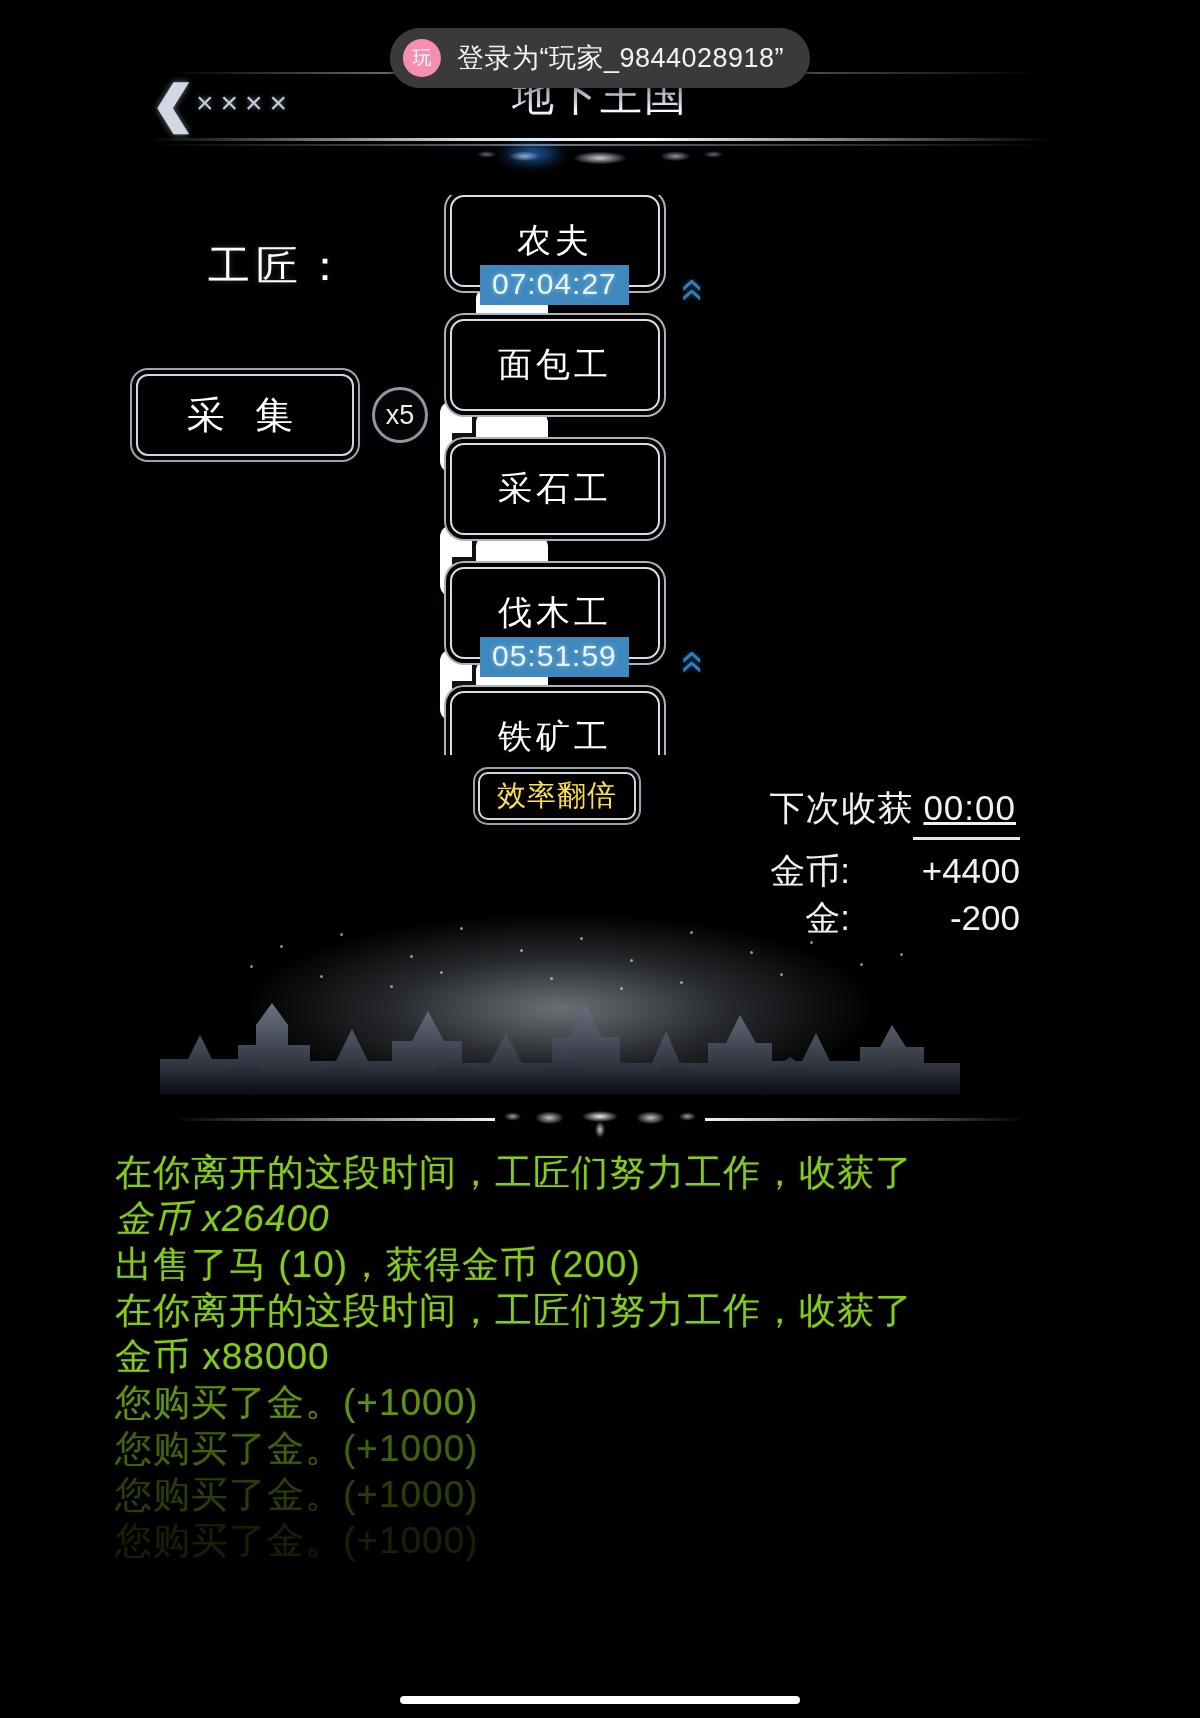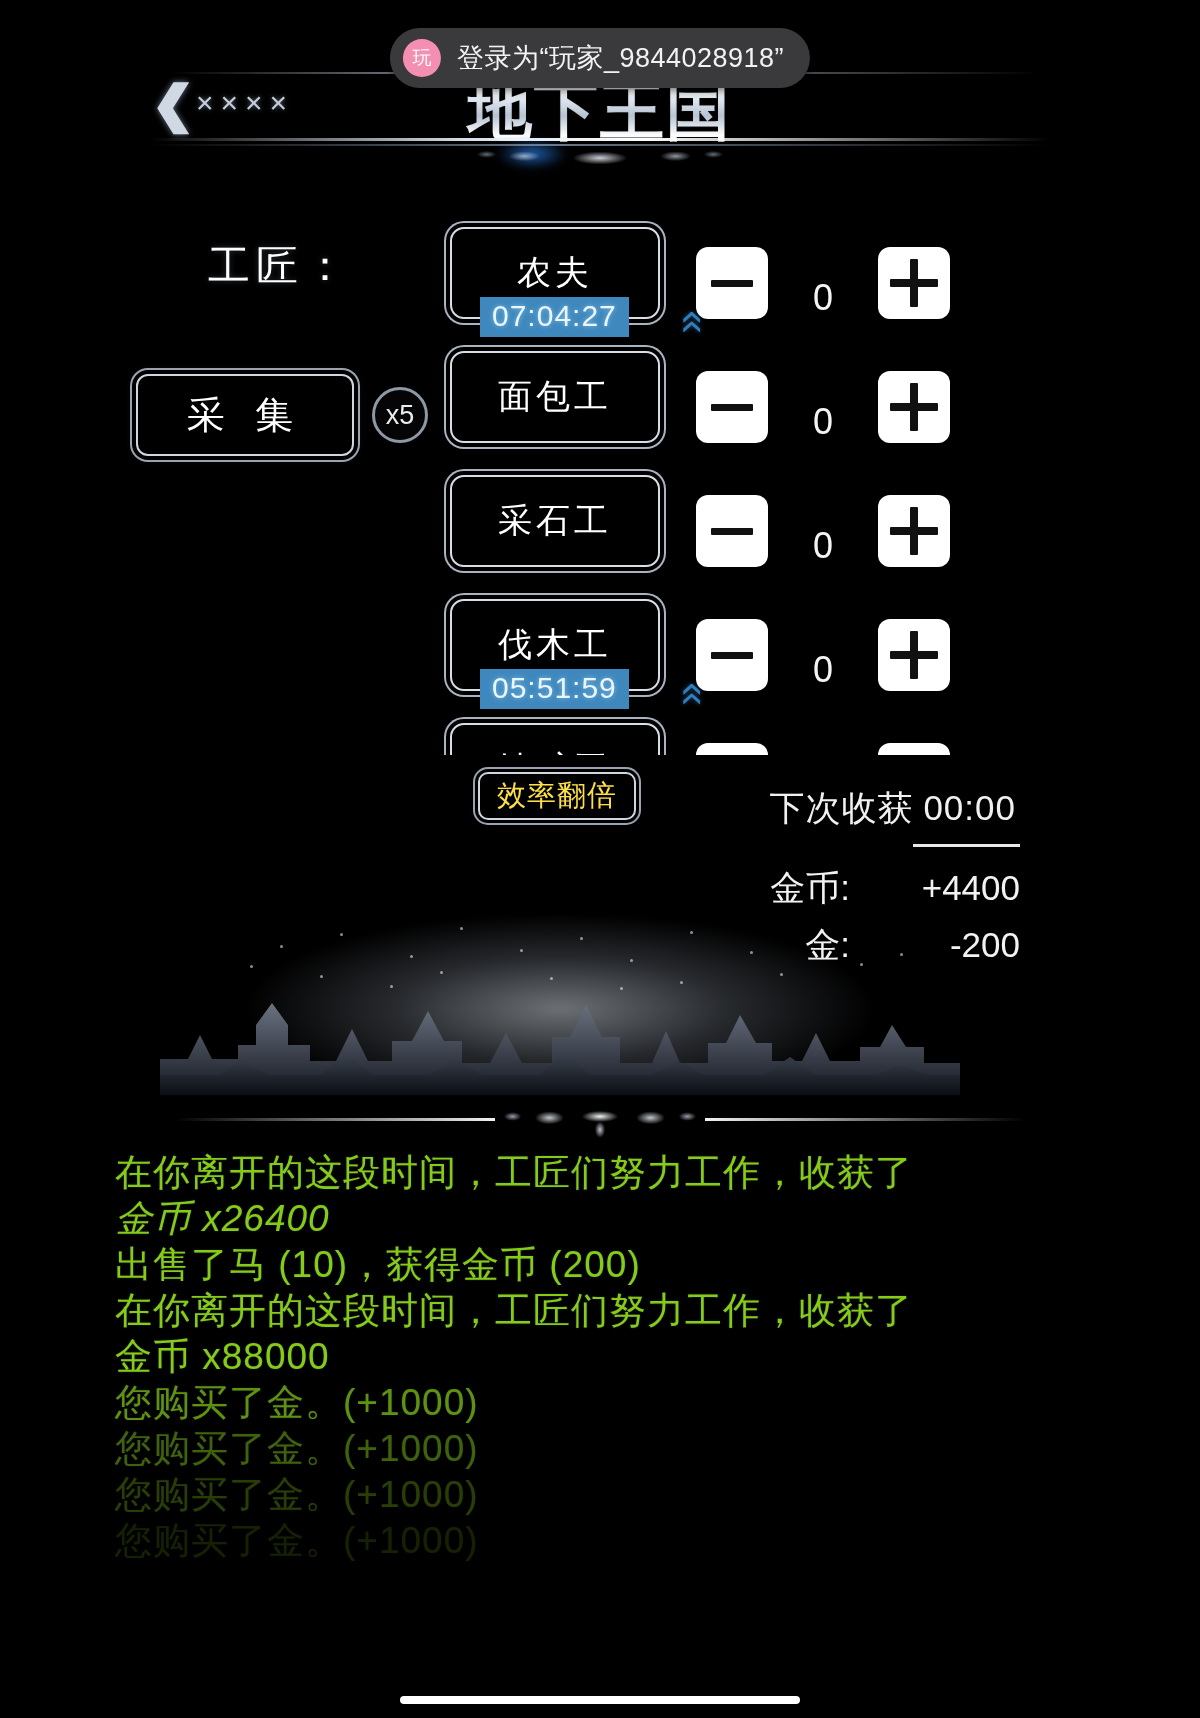--- a/index.html
+++ b/index.html
@@ -64,21 +64,21 @@
   }
   .back-x {
     position: absolute; left: 196px; top: 26px;
     font-size: 30px; letter-spacing: 7px;
     color: #c4ced9;
     text-shadow: 0 0 5px rgba(190,210,240,.5);
   }
   .game-title {
     position: absolute; left: 0; top: 8px; width: 1200px;
     text-align: center;
-    font-size: 64px; font-weight: bold;
+    font-size: 42px; font-weight: normal;
     letter-spacing: 2px;
     background: linear-gradient(180deg,#ffffff 0%,#e8eef6 30%,#9fb0c4 55%,#ffffff 78%,#6c7a8c 100%);
     -webkit-background-clip: text; background-clip: text;
     color: transparent;
     text-shadow: 0 0 1px rgba(255,255,255,.25);
   }
   .title-blue {
     position: absolute; left: 497px; top: 80px; width: 70px; height: 28px;
     background: radial-gradient(ellipse at center, rgba(40,120,220,.85), rgba(10,50,120,0) 72%);
     filter: blur(4px);
@@ -130,22 +130,23 @@
   }
 
   
   .worker-list {
     position: absolute; left: 440px; top: 195px;
     width: 600px; height: 560px;
     overflow: hidden;
   }
   .worker-row {
     position: relative;
-    display: flex; align-items: flex-end;
+    display: flex; align-items: flex-start;
     height: 124px;
+    flex-direction: column;
   }
   .worker-card {
     position: relative;
     width: 210px; height: 92px;
     border: 2px solid #d8dee6;
     border-radius: 14px;
     background: #000;
     box-shadow: 0 0 0 4px #000, 0 0 0 6px #aab3bf;
     display: flex; align-items: center; justify-content: center;
     flex: 0 0 auto;
@@ -204,26 +205,26 @@
     position: absolute; left: 620px; top: 785px; width: 400px;
     text-align: right;
   }
   .harvest-next {
     font-size: 35px; color: #f0f0f0; letter-spacing: 1px;
     padding-bottom: 8px;
   }
   .harvest-next .u {
     display: inline-block;
     border-bottom: 3px solid #e8e8e8;
-    padding-bottom: 16px;
-    padding-left: 10px; padding-right: 4px;
+    padding-bottom: 9px;
+    padding-left: 10px; padding-right: 4px; text-decoration: underline;
   }
   .harvest-line {
     display: flex; justify-content: flex-end; align-items: baseline;
-    margin-top: 10px; font-size: 35px; color: #f2f2f2;
+    font-size: 35px; color: #f2f2f2;
   }
   .harvest-key { width: 230px; text-align: right; }
   .harvest-val { width: 170px; text-align: right; }
 
   
   .scenery {
     position: absolute; left: 160px; top: 915px;
     width: 800px; height: 180px;
     overflow: hidden;
   }

